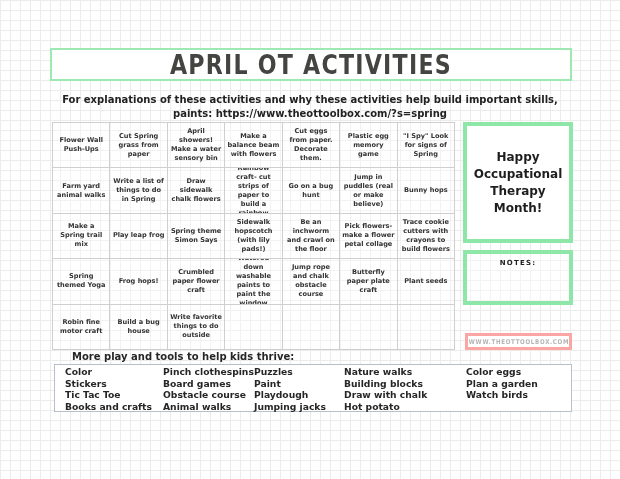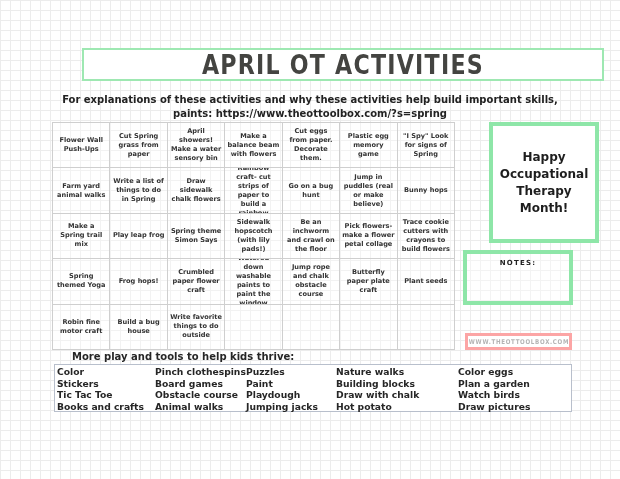--- a/index.html
+++ b/index.html
@@ -13,21 +13,21 @@
       font-family: "DejaVu Sans", sans-serif;
       color: #2b2b2b;
       position: relative;
     }
     .abs { position: absolute; }
 
     .title-box {
       left: 50px; top: 48px; width: 522px; height: 33px;
       border: 2px solid #9ee8b2;
       background: #ffffff;
-      display: flex; align-items: center; justify-content: center; margin-left: 32px;
+      display: flex; align-items: center; justify-content: center;
     }
     .title-text {
       font-family: "DejaVu Sans", sans-serif;
       font-weight: bold;
       font-size: 27px;
       letter-spacing: 1.5px;
       color: #444441;
       transform: scaleX(0.82);
       transform-origin: center;
       white-space: nowrap;
@@ -63,21 +63,20 @@
       padding: 1px 2px;
       overflow: hidden;
     }
 
     .happy-box {
       left: 463px; top: 122px; width: 110px; height: 121px;
       border: 4px solid #8ee6a8;
       background: #ffffff;
       display: flex; align-items: center; justify-content: center;
       text-align: center;
-      margin-left: 26px;
     }
     .happy-text {
       font-size: 12px; font-weight: bold;
       line-height: 17px;
       color: #1e1e1e;
       white-space: pre-line;
     }
     .notes-box {
       left: 463px; top: 250px; width: 110px; height: 55px;
       border: 4px solid #8ee6a8;
@@ -107,21 +106,21 @@
     .more-title {
       left: 72px; top: 351px;
       font-size: 10px; font-weight: bold;
       color: #262626;
       white-space: nowrap;
     }
     .more-box {
       left: 54px; top: 364px; width: 518px; height: 48px;
       border: 1px solid #b8bfcc;
       background: #ffffff;
-      padding: 1px 0 0 2px;
+      padding: 1px 0 0 10px;
       display: grid;
       grid-template-columns: 98px 91px 90px 122px 1fr;
       grid-template-rows: repeat(4, 11.5px);
       grid-auto-flow: column;
     }
     .more-item {
       font-size: 9.2px; font-weight: bold;
       color: #262626;
       white-space: nowrap;
       line-height: 11.5px;
@@ -207,14 +206,13 @@
     <div class="more-item">Paint</div>
     <div class="more-item">Playdough</div>
     <div class="more-item">Jumping jacks</div>
     <div class="more-item">Nature walks</div>
     <div class="more-item">Building blocks</div>
     <div class="more-item">Draw with chalk</div>
     <div class="more-item">Hot potato</div>
     <div class="more-item">Color eggs</div>
     <div class="more-item">Plan a garden</div>
     <div class="more-item">Watch birds</div>
-    <div class="more-item">Draw pictures</div>
   </div>
 
 </body></html>

